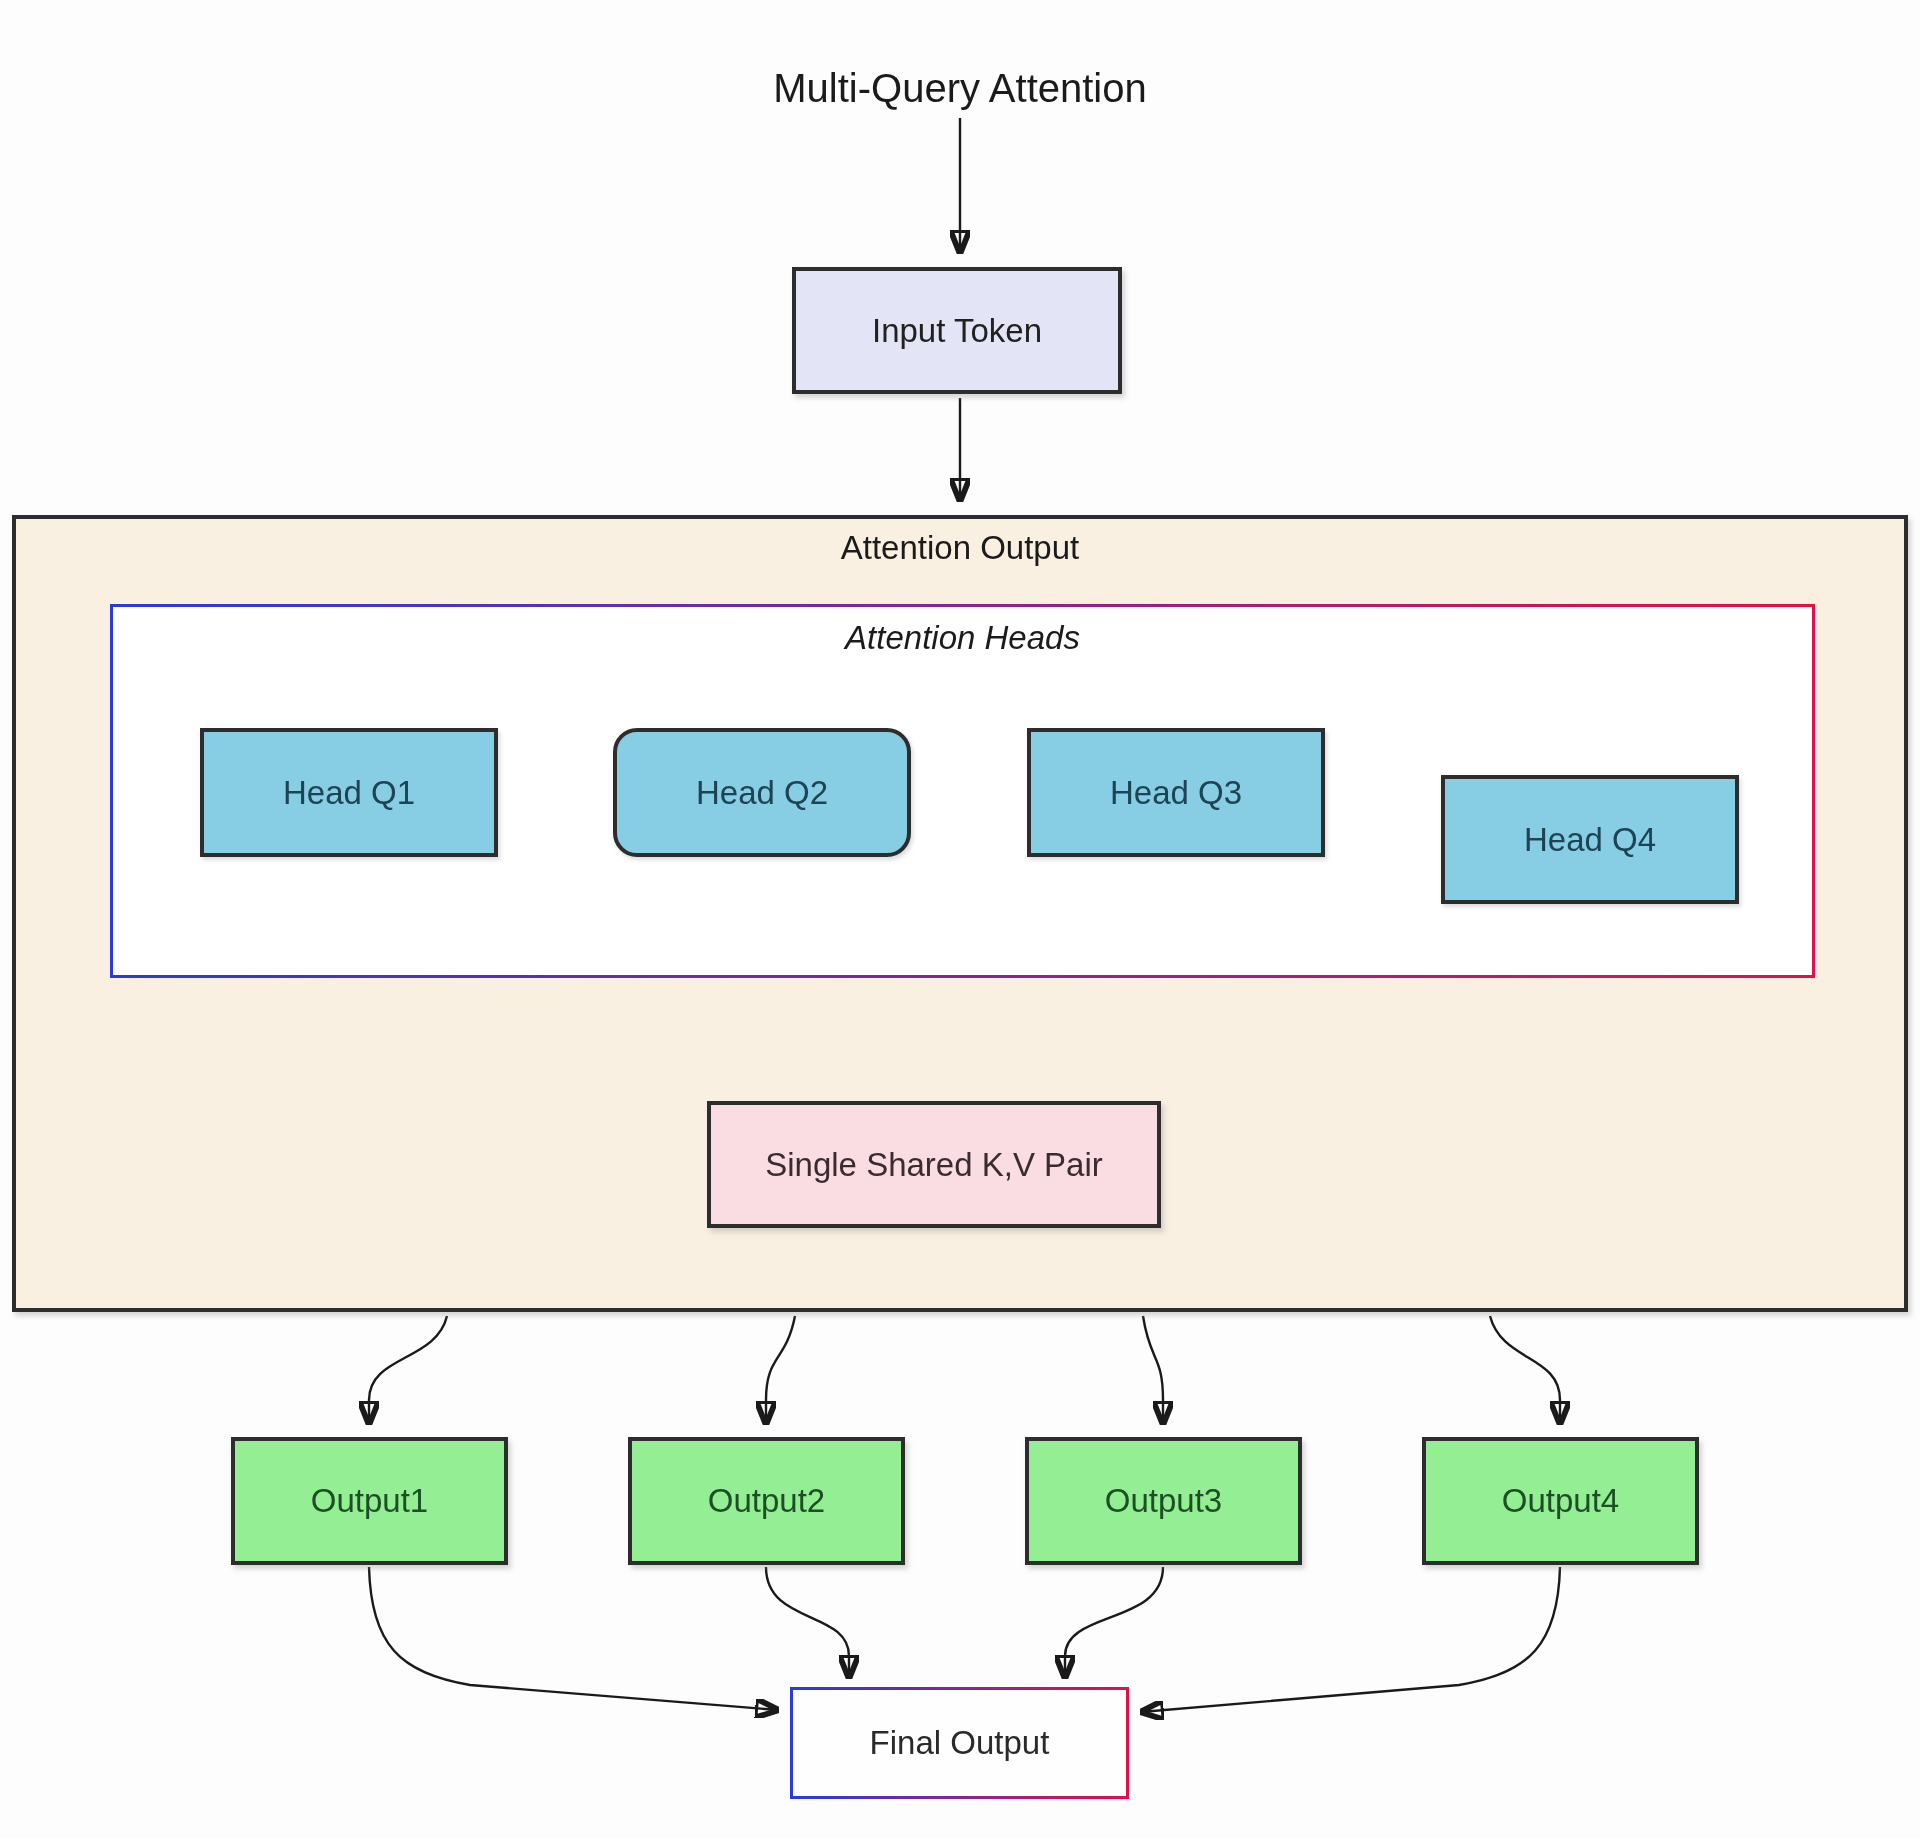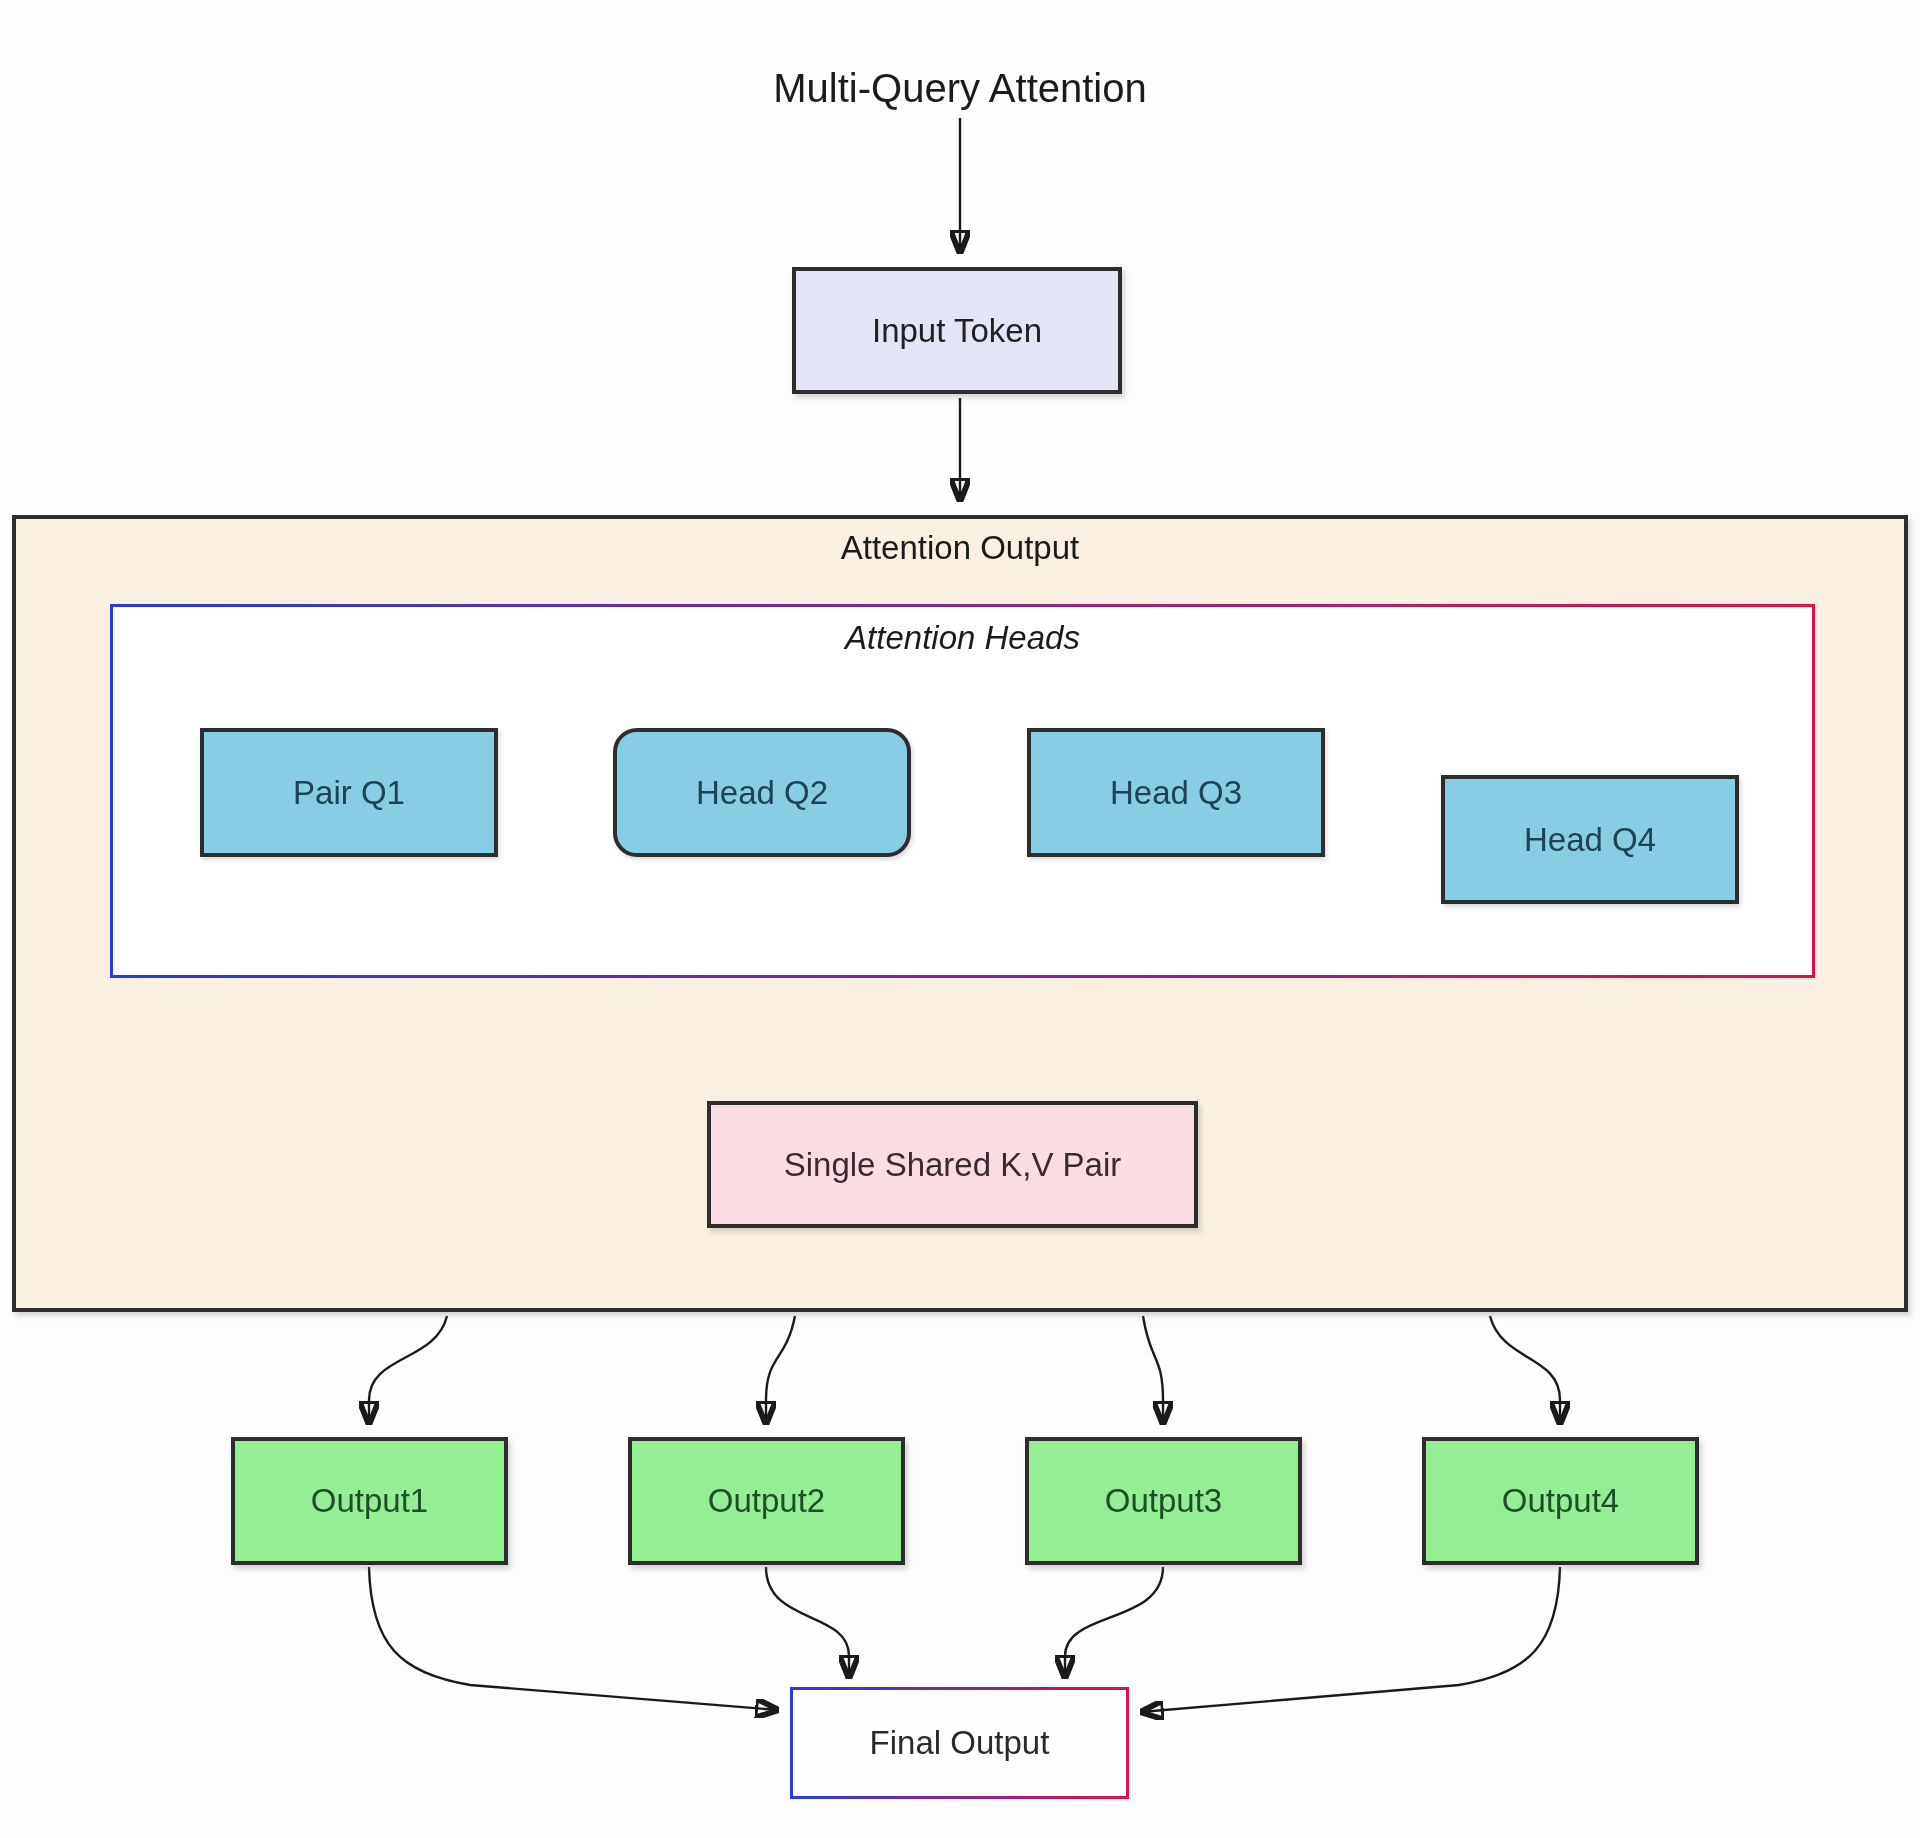--- a/index.html
+++ b/index.html
@@ -93,21 +93,21 @@
     color: #1d4355;
     border-width: 4px;
     box-shadow: 2px 3px 4px rgba(140,140,140,0.3);
   }
   #head-q1 { left: 87px; }
   #head-q2 { left: 500px; border-radius: 24px; }
   #head-q3 { left: 914px; }
   #head-q4 { left: 1328px; margin-top: 47px; }
 
   .node-kv {
-    left: 691px; top: 582px; width: 491px; height: 127px;
+    left: 691px; top: 582px; width: 454px; height: 127px;
     background: var(--kv-fill, #f9dde3);
     color: #3a2b31;
   }
 
   .node-output {
     top: 1437px; width: 277px; height: 128px;
     background: var(--output-fill, #94ee94);
     color: #1d4f25;
   }
   #output1 { left: 231px; }
@@ -153,21 +153,21 @@
     <span>Input Token</span>
   </div>
 
   <div class="attention-block">
     <div class="attention-block-label">Attention Output</div>
 
     <div class="attention-heads">
       <div class="attention-heads-label">Attention Heads</div>
 
       <div id="head-q1" class="node node-head">
-        <span>Pair Q1</span>
+        <span>Head Q1</span>
       </div>
       <div id="head-q2" class="node node-head">
         <span>Head Q2</span>
       </div>
       <div id="head-q3" class="node node-head">
         <span>Head Q3</span>
       </div>
       <div id="head-q4" class="node node-head">
         <span>Head Q4</span>
       </div>

